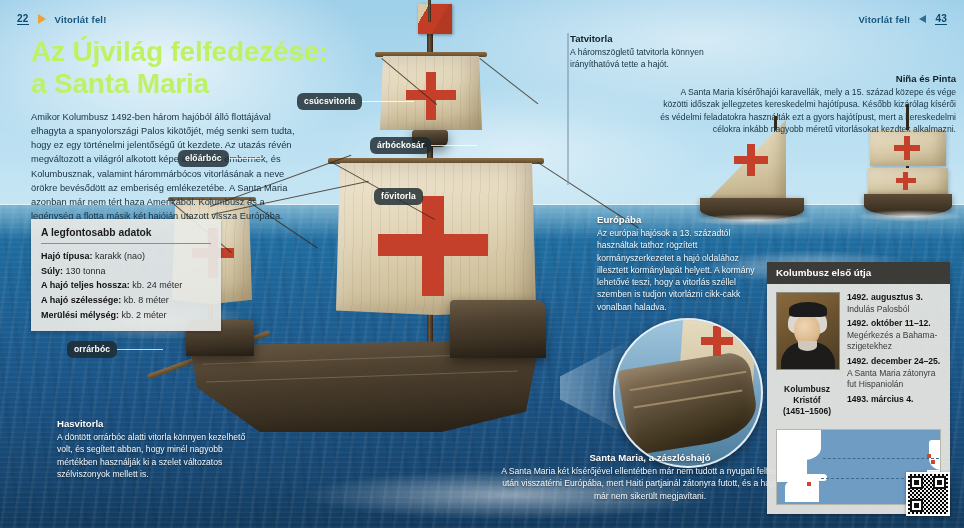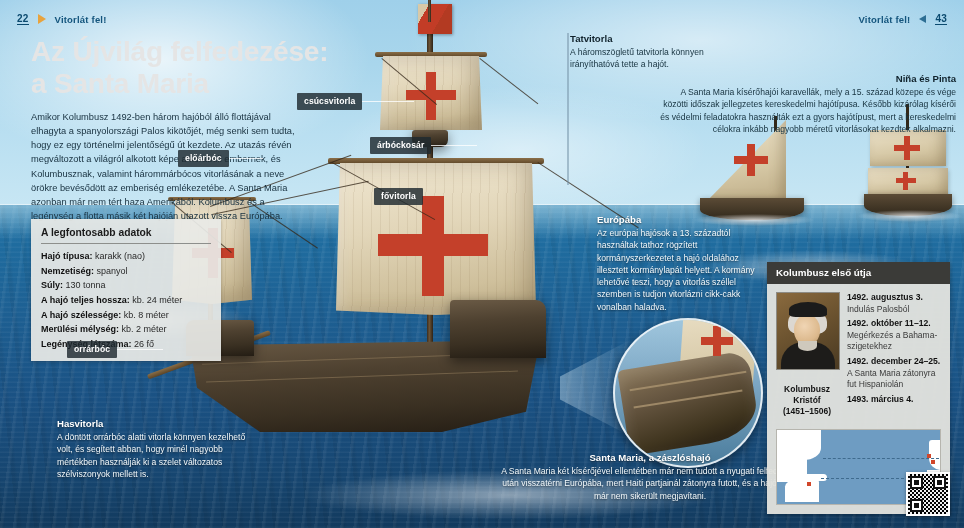--- a/index.html
+++ b/index.html
@@ -53,21 +53,21 @@
   .hdr-right{right:17px;display:flex;align-items:center;gap:9px;}
   .pgnum{color:#0b4a6f;font-weight:bold;font-size:10px;}
   .pgnum.u{border-bottom:1.5px solid #0b4a6f;padding-bottom:0px;}
   .tri-r{width:0;height:0;border-left:8px solid #e8a33d;border-top:5px solid transparent;border-bottom:5px solid transparent;}
   .tri-l{width:0;height:0;border-right:7px solid #2d6e94;border-top:4.5px solid transparent;border-bottom:4.5px solid transparent;}
   .hdr-lbl{font-weight:bold;color:#14557d;}
 
   
   .title{
     position:absolute;left:31px;top:36px;width:420px;
-    font-size:28px;line-height:1.16;color:#e5e5e5;font-weight:bold;
+    font-size:28px;line-height:1.16;color:#bef264;font-weight:bold;
     letter-spacing:-.2px;
   }
   .title .l2{display:block;}
   .intro{
     position:absolute;left:31px;top:110px;width:268px;
     font-size:9.3px;line-height:1.52;color:#17303f;
   }
 
   
   .factbox{
@@ -106,21 +106,21 @@
   #co-zaszloshajo{left:500px;top:452px;width:300px;}
 
   .leader{position:absolute;background:rgba(255,255,255,.62);}
 
   
   .pin{
     position:absolute;display:flex;align-items:center;
   }
   .pin .chip{
     background:rgba(31,41,48,.82);color:#fff;font-size:8.6px;font-weight:bold;
-    padding:3px 7px 3.5px 7px;border-radius:1px;white-space:nowrap;
+    padding:3px 7px 3.5px 7px;border-radius:6px;white-space:nowrap;
     letter-spacing:.1px;
   }
   .pin .rule{height:1px;background:rgba(255,255,255,.78);}
 
   
   .panel{
     position:absolute;left:767px;top:262px;width:183px;
     background:rgba(228,228,222,.95);
     box-shadow:0 1px 4px rgba(0,0,0,.3);
   }
@@ -366,26 +366,24 @@
   <div class="title">
     <span>Az Újvilág felfedezése:</span>
     <span class="l2">a Santa Maria</span>
   </div>
   <div class="intro">Amikor Kolumbusz 1492-ben három hajóból álló flottájával elhagyta a spanyolországi Palos kikötőjét, még senki sem tudta, hogy ez egy történelmi jelentőségű út kezdete. Az utazás révén megváltozott a világról alkotott képe a korabeli embernek, és Kolumbusznak, valamint hárommárbócos vitorlásának a neve örökre bevésődött az emberiség emlékezetébe. A Santa Maria azonban már nem tért haza Amerikából. Kolumbusz és a legénység a flotta másik két hajóján utazott vissza Európába.</div>
 
   <div class="factbox">
     <h3>A legfontosabb adatok</h3>
     <ul id="fact-list">
         <li><b>Hajó típusa:</b> karakk (nao)</li>
-        <li><b>Nemzetiség:</b> spanyol</li>
         <li><b>Súly:</b> 130 tonna</li>
         <li><b>A hajó teljes hossza:</b> kb. 24 méter</li>
         <li><b>A hajó szélessége:</b> kb. 8 méter</li>
         <li><b>Merülési mélység:</b> kb. 2 méter</li>
-        <li><b>Legénység létszáma:</b> 26 fő</li>
       </ul>
   </div>
 
   <div class="callout dark" id="co-tatvitorla">
     <h4>Tatvitorla</h4>
     <p>A háromszögletű tatvitorla könnyen irányíthatóvá tette a hajót.</p>
   </div>
   <div class="leader" style="left:567px;top:33px;width:1.5px;height:152px;background:rgba(120,150,170,.55);"></div>
 
   <div class="callout dark right" id="co-ninapinta">

